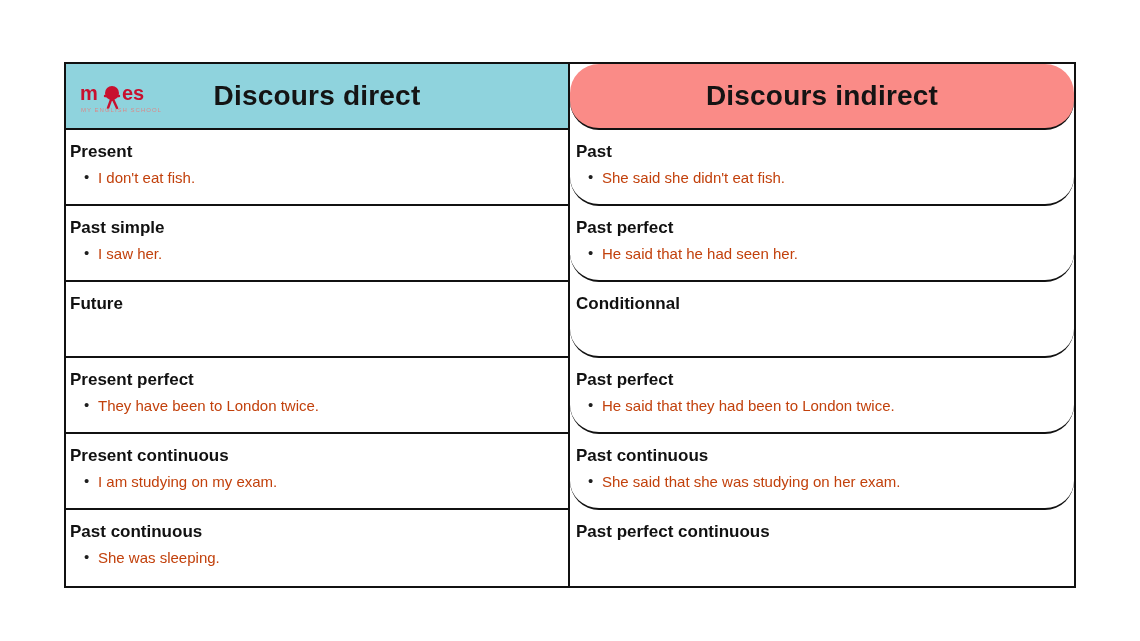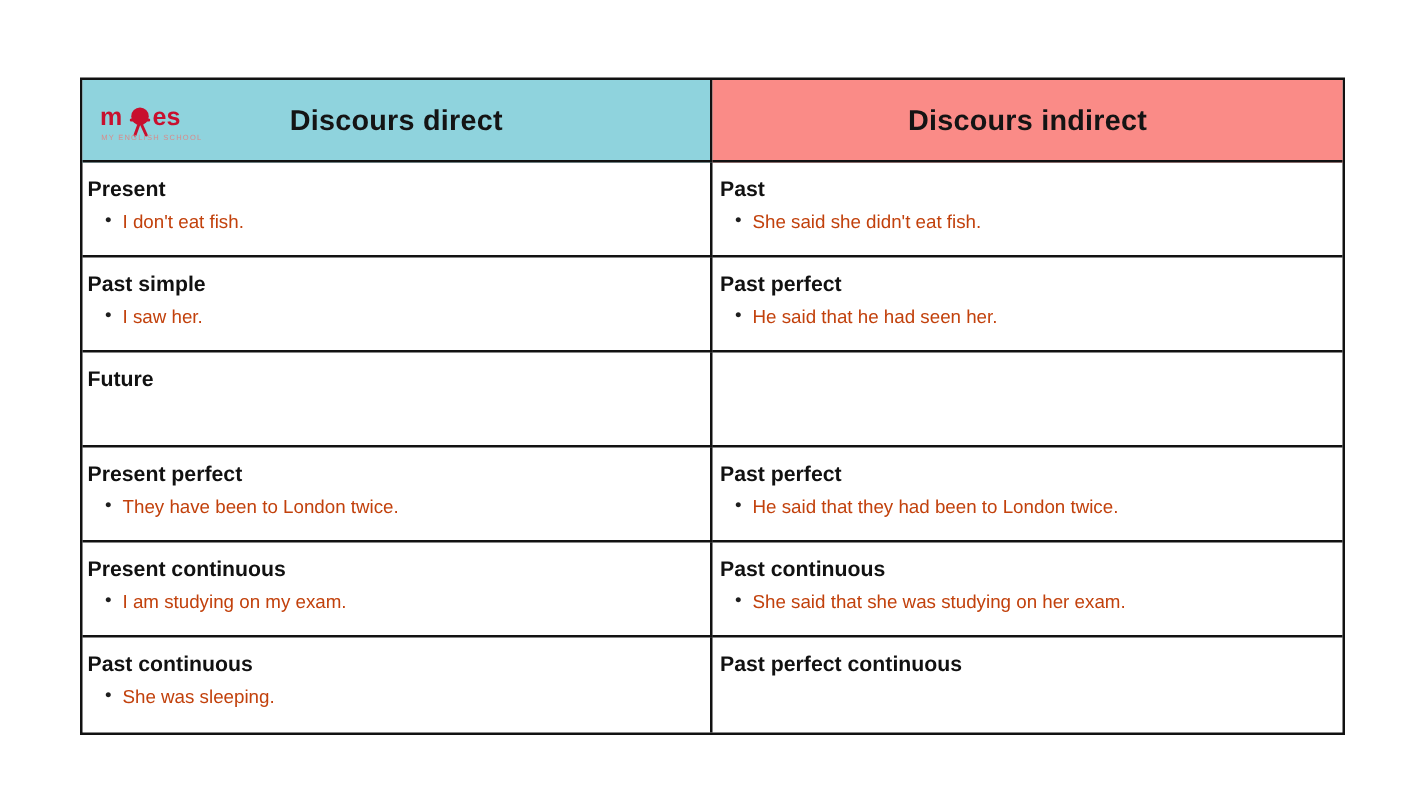--- a/index.html
+++ b/index.html
@@ -39,20 +39,21 @@
   .cell {
     box-sizing: border-box;
     width: 50%;
     border-right: 2px solid #111111;
     border-bottom: 2px solid #111111;
     padding: 12px 14px 14px 4px;
     min-height: 76px;
   }
   .cell:last-child {
     border-right: none;
+    border-radius: 29px;
   }
   .row:last-child .cell {
     border-bottom: none;
   }
 
   
   .head-row .cell {
     padding: 0;
     min-height: 66px;
     position: relative;
@@ -60,21 +61,21 @@
     align-items: center;
     justify-content: center;
   }
   .head-left {
     background: #8fd3dd;
   }
   .head-right {
     background: #fa8b87;
   }
   .head-title {
-    font-size: 23px;
+    font-size: 28px;
     font-weight: bold;
     letter-spacing: 0.2px;
     color: #141414;
     text-align: center;
   }
 
   .logo {
     position: absolute;
     left: 12px;
     top: 14px;
@@ -166,20 +167,21 @@
           <li>He said that he had seen her.</li>
         </ul>
       </div>
     </div>
 
     <div class="row">
       <div class="cell">
         <p class="term">Future</p>
       </div>
       <div class="cell right-pad">
+        <p class="term">Conditionnal</p>
       </div>
     </div>
 
     <div class="row">
       <div class="cell">
         <p class="term">Present perfect</p>
         <ul class="bullets">
           <li>They have been to London twice.</li>
         </ul>
       </div>

